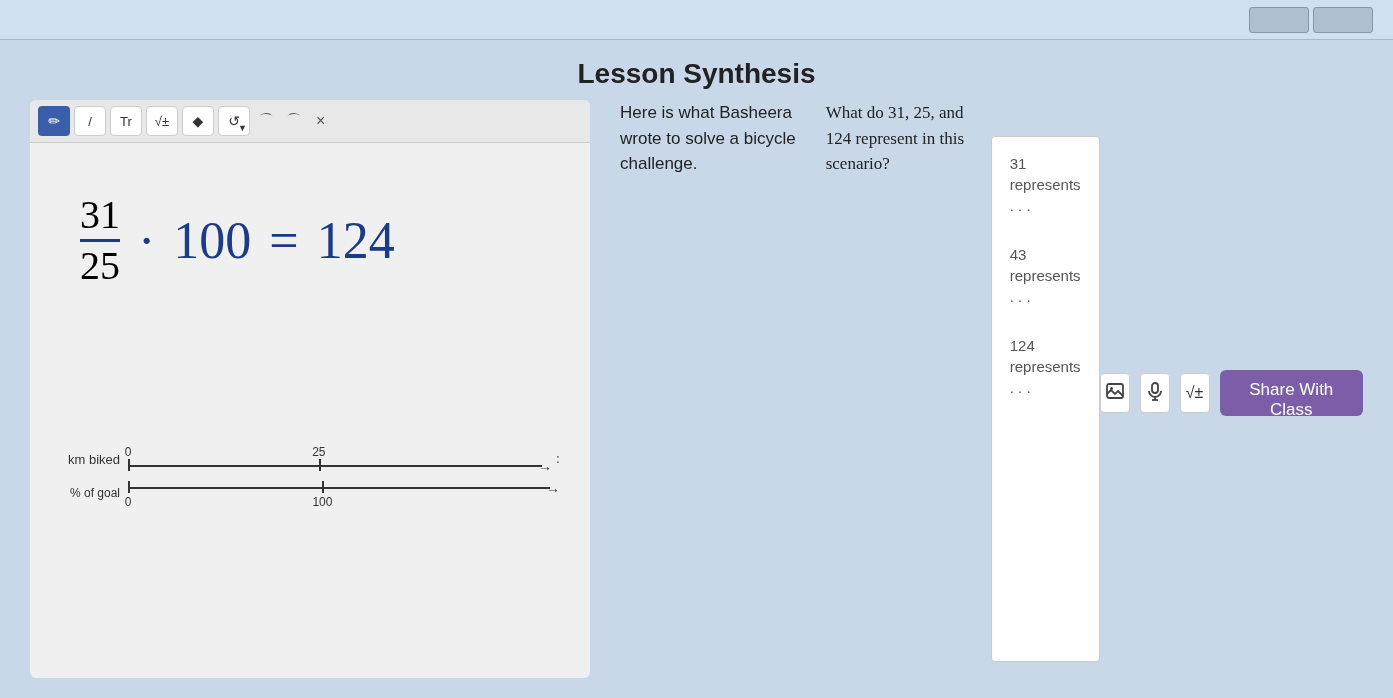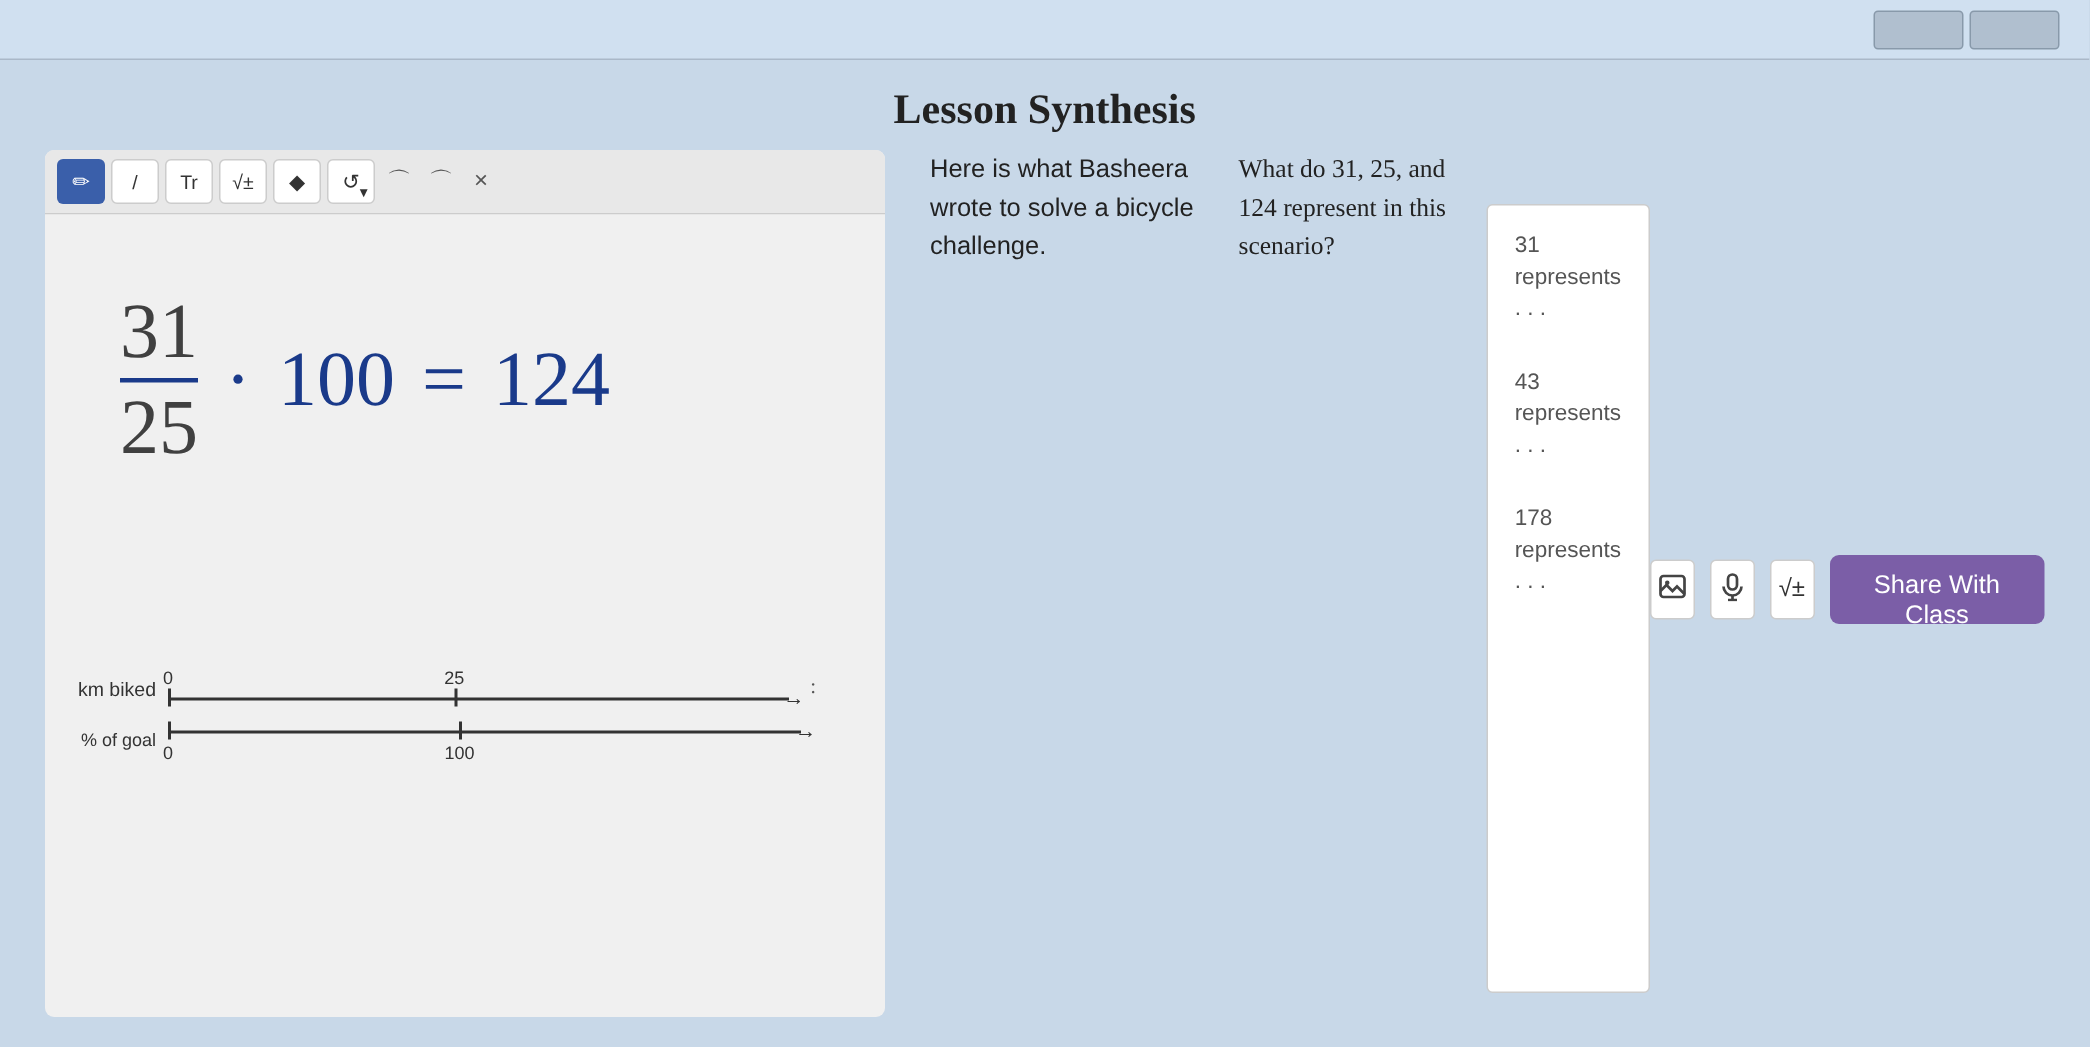--- a/index.html
+++ b/index.html
@@ -31,21 +31,21 @@
       height: 26px;
       margin-left: 4px;
     }
 
     .page-title {
       text-align: center;
       font-size: 28px;
       font-weight: bold;
       color: #222;
       padding: 18px 0 10px 0;
-      font-family: Liberation Serif, serif;
+      font-family: Liberation Sans, sans-serif;
     }
 
     .main-area {
       display: flex;
       flex: 1;
       padding: 0 30px 20px 30px;
       gap: 30px;
     }
 
     
@@ -151,22 +151,22 @@
     }
 
     .fraction-bar {
       width: 100%;
       height: 3px;
       background: #1a3a8a;
       margin: 2px 0;
     }
 
     .fraction-num, .fraction-den {
-      font-size: 52px;
-      color: #404040;
+      font-size: 40px;
+      color: #000000;
       font-family: 'Times New Roman', serif;
     }
 
     .dot-times {
       font-size: 52px;
       color: #1a3a8a;
       font-family: 'Times New Roman', serif;
     }
 
     .big-num {
@@ -178,21 +178,21 @@
     .equals-sign {
       font-size: 52px;
       color: #1a3a8a;
       font-family: 'Times New Roman', serif;
     }
 
     
     .number-lines {
       position: absolute;
       bottom: 60px;
-      left: 4px;
+      left: 20px;
       width: 510px;
     }
 
     .number-line-row {
       display: flex;
       align-items: center;
       margin-bottom: 8px;
       position: relative;
     }
 
@@ -400,21 +400,21 @@
     </div>
   </div>
 
   <div class="right-panel">
     <p class="description-text">Here is what Basheera wrote to solve a bicycle challenge.</p>
     <p class="question-text">What do 31, 25, and 124 represent in this scenario?</p>
 
     <div class="response-box">
       <div class="response-line">31 represents . . .</div>
       <div class="response-line">43 represents . . .</div>
-      <div class="response-line">178 represents . . .</div>
+      <div class="response-line">124 represents . . .</div>
     </div>
 
     <div class="action-bar">
 
       <button class="action-btn" title="Upload image">
         <span>
           <svg viewBox="0 0 20 20" fill="none" stroke="#444" stroke-width="1.8">
             <rect x="2" y="3" width="16" height="14" rx="2"></rect>
             <polyline points="2,13 6,9 10,13 13,10 18,15"></polyline>
             <circle cx="6.5" cy="7.5" r="1.5" fill="#444" stroke="none"></circle>

